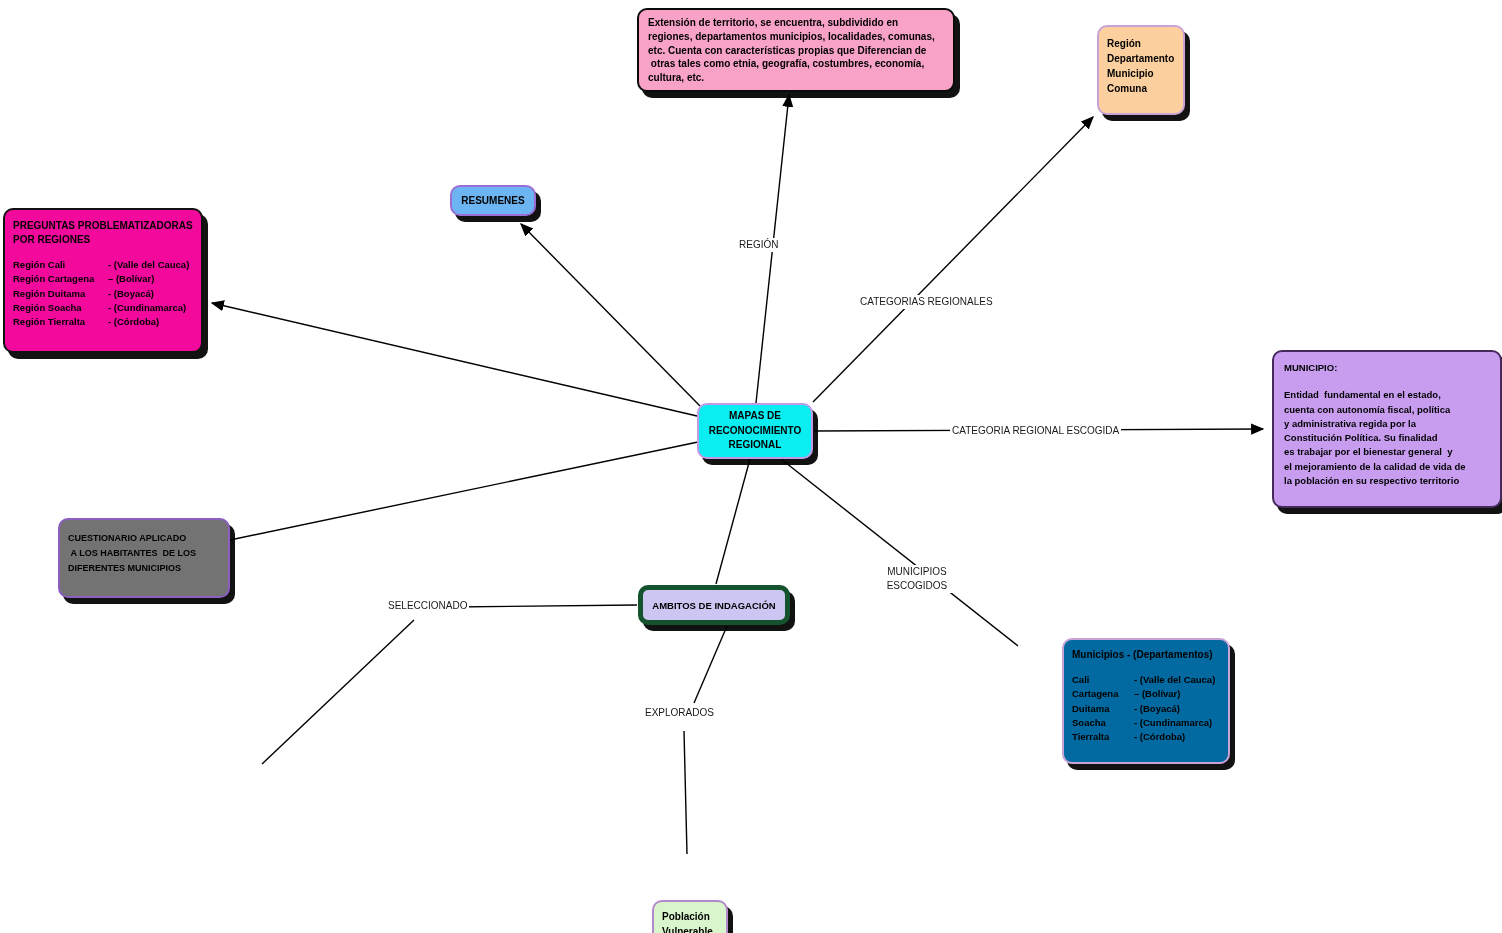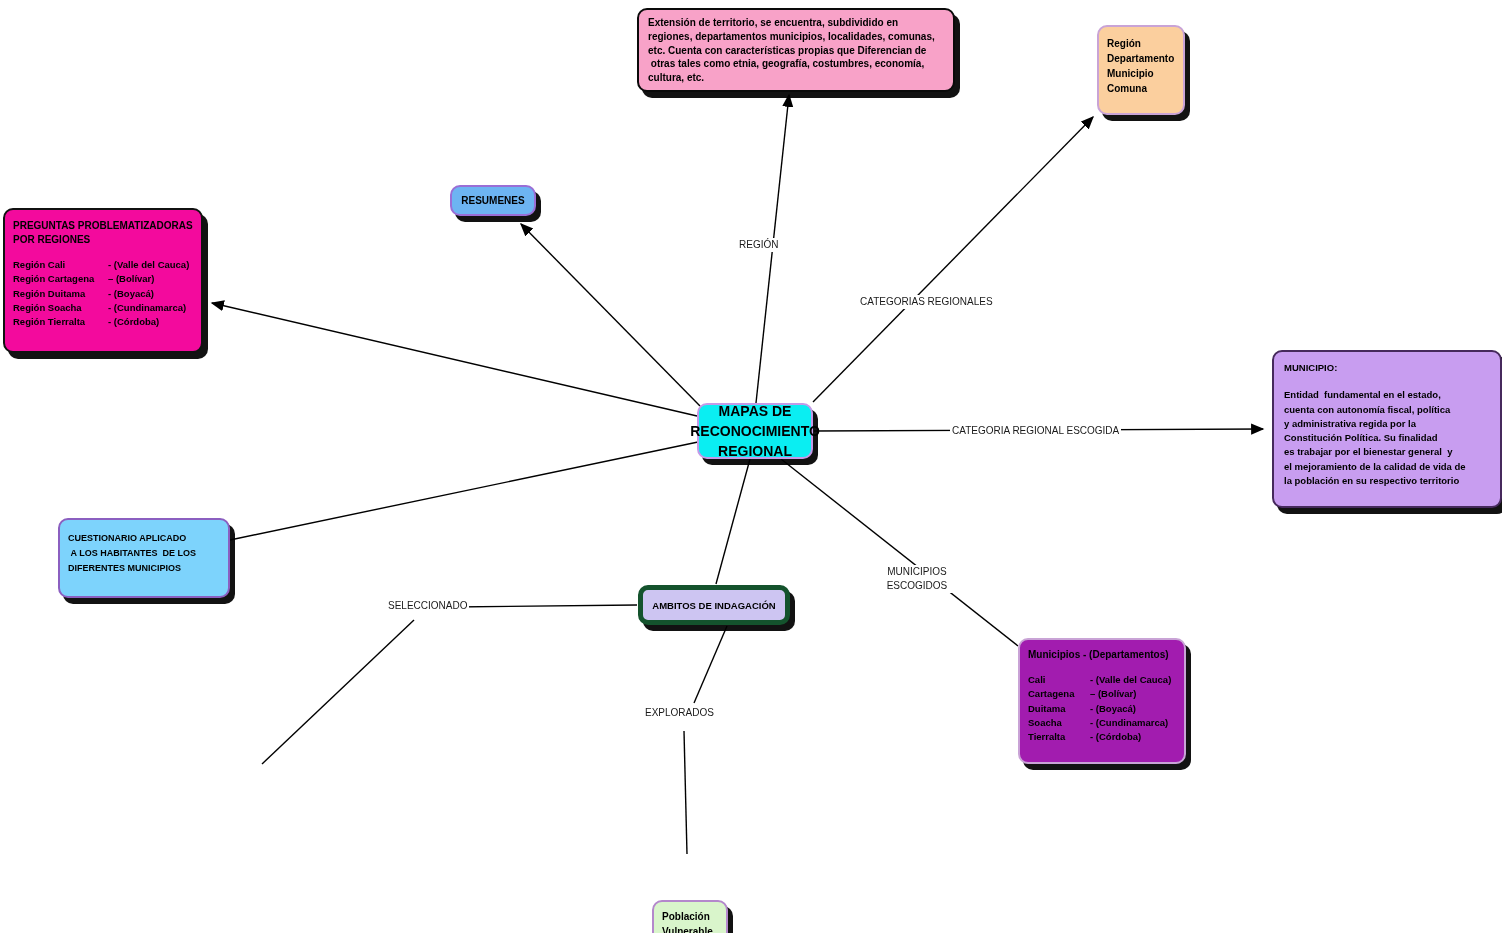--- a/index.html
+++ b/index.html
@@ -18,21 +18,21 @@
   .n-territorio{left:637px;top:8px;width:318px;height:84px;border:2px solid #0a0a0a;
     padding:6px 9px;font-size:10px;line-height:1.38;}
   .n-categorias{left:1097px;top:25px;width:88px;height:90px;border:2px solid #c9a3d6;
     padding:9px 8px;font-size:10px;line-height:1.5;}
   .n-preguntas{left:3px;top:208px;width:200px;height:145px;border:2px solid #111;
     padding:9px 8px;font-size:10px;}
   .n-resumenes{left:450px;top:185px;width:86px;height:31px;border:2px solid #9a6ed6;
     display:flex;align-items:center;justify-content:center;font-size:10px;}
   .n-central{left:697px;top:403px;width:116px;height:56px;border:2.5px solid #c49ae8;
     display:flex;align-items:center;justify-content:center;text-align:center;
-    font-size:14px;line-height:1.45;}
+    font-size:10px;line-height:1.45;}
   .n-municipio{left:1272px;top:350px;width:230px;height:158px;border:2px solid #46295c;
     padding:9px 10px;font-size:9.5px;line-height:1.5;}
   .n-cuestionario{left:58px;top:518px;width:172px;height:80px;border:2px solid #8b5fc0;
     padding:11px 8px;font-size:9px;line-height:1.65;}
   .n-ambitos{left:638px;top:585px;width:152px;height:40px;border:5px solid #14532d;
     display:flex;align-items:center;justify-content:center;font-size:9.5px;}
   .n-municipios-list{left:1018px;top:638px;width:168px;height:126px;border:2px solid #c9a3d6;
     padding:8px 8px;font-size:10px;}
   .n-educacion{left:155px;top:748px;width:107px;height:152px;border:2px solid #9a5fc0;
     padding:9px 8px;font-size:10px;line-height:1.5;color:#fff;}
@@ -122,27 +122,27 @@
     <div class="gap-title">MUNICIPIO:</div>
     <div class="pre">Entidad  fundamental en el estado,
 cuenta con autonomía fiscal, política
 y administrativa regida por la
 Constitución Política. Su finalidad
 es trabajar por el bienestar general  y
 el mejoramiento de la calidad de vida de
 la población en su respectivo territorio</div>
   </div>
 
-  <div class="node n-cuestionario pre" style="background: #7dd3fc;">CUESTIONARIO APLICADO
+  <div class="node n-cuestionario pre" style="background: #737373;">CUESTIONARIO APLICADO
  A LOS HABITANTES  DE LOS
 DIFERENTES MUNICIPIOS</div>
 
   <div class="node n-ambitos" style="background: rgb(205, 197, 242);">AMBITOS DE INDAGACIÓN</div>
 
-  <div class="node n-municipios-list" style="background: #a21caf;">
+  <div class="node n-municipios-list" style="background: #0369a1; margin-left: 44px;">
     <div class="list-title">Municipios - (Departamentos)</div>
     <div class="lrow">
       <span class="c1">Cali</span>
       <span class="c2">- (Valle del Cauca)</span>
     </div>
     <div class="lrow">
       <span class="c1">Cartagena</span>
       <span class="c2">– (Bolívar)</span>
     </div>
     <div class="lrow">

